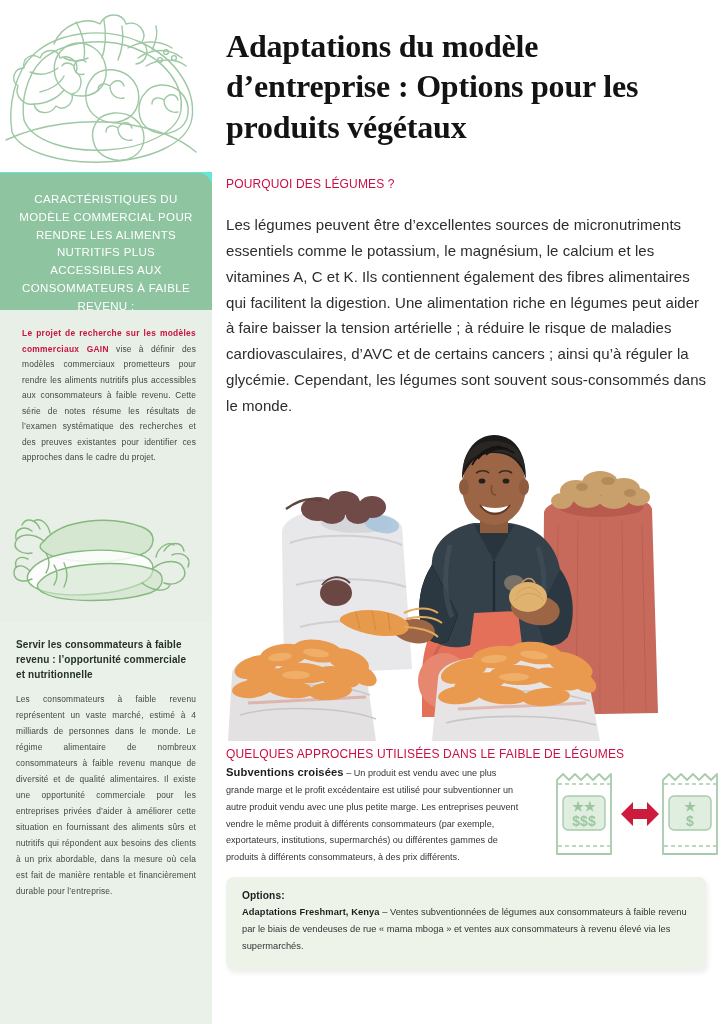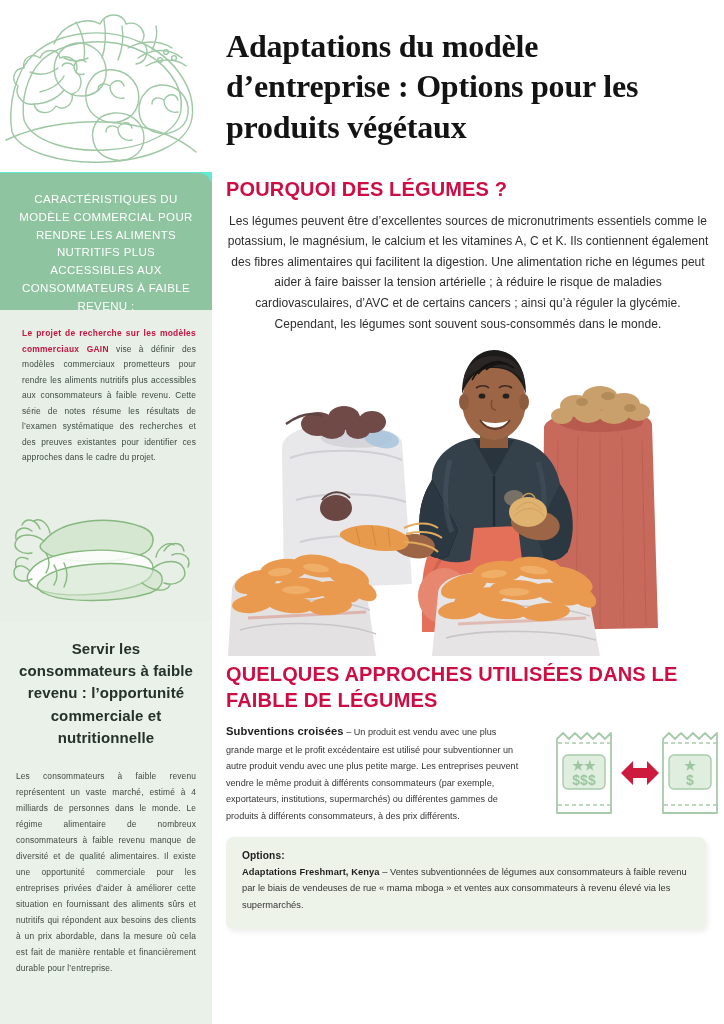--- a/index.html
+++ b/index.html
@@ -81,27 +81,26 @@
 
   .sidebar-section2 {
     position: absolute;
     left: 0; top: 622px;
     width: 212px;
     height: 402px;
     background: #e9f1e8;
     padding: 16px 16px 0 16px;
   }
   .sidebar-section2 h3 {
-    font-size: 15px;
+    font-size: 10px;
     font-weight: bold;
     color: #25312a;
-    text-align: center;
     line-height: 1.48;
     letter-spacing: 0.1px;
-    margin-bottom: 20px;
+    margin-bottom: 10px;
   }
   .sidebar-section2 p {
     font-size: 8.4px;
     line-height: 1.9;
     color: #3f4a42;
     text-align: justify;
     letter-spacing: 0.15px;
   }
 
   
@@ -119,53 +118,51 @@
     font-family: "Liberation Serif", serif;
     font-size: 32px;
     font-weight: bold;
     color: #131313;
     line-height: 1.26;
     letter-spacing: -0.2px;
   }
 
   .section-heading {
     color: #cc0e44;
-    font-weight: bold;
-    font-size: 20px;
+    font-weight: normal;
+    font-size: 12px;
     letter-spacing: 0.15px;
     line-height: 1.28;
   }
 
   #why-veg-heading { margin-top: 30px; }
 
   .body-text {
-    font-size: 12px;
+    font-size: 15px;
     line-height: 1.72;
     color: #2d2d2d;
-    margin-top: 8px;
+    margin-top: 20px;
     letter-spacing: 0.05px;
-    text-align: center;
   }
 
   
   #photo-wrap {
     position: relative;
     margin-top: 6px;
     width: 484px;
     height: 316px;
     overflow: hidden;
     background: #ffffff;
   }
   #photo-wrap svg { display: block; width: 484px; height: 316px; }
 
   #approaches-heading { margin-top: 6px; }
 
   #subsidy-block {
     display: flex;
-    margin-top: 8px;
     gap: 23px;
   }
   #subsidy-text {
     flex: 0 0 300px;
     font-size: 9.1px;
     line-height: 1.82;
     color: #343434;
     text-align: left;
   }
   #subsidy-text .lead {

